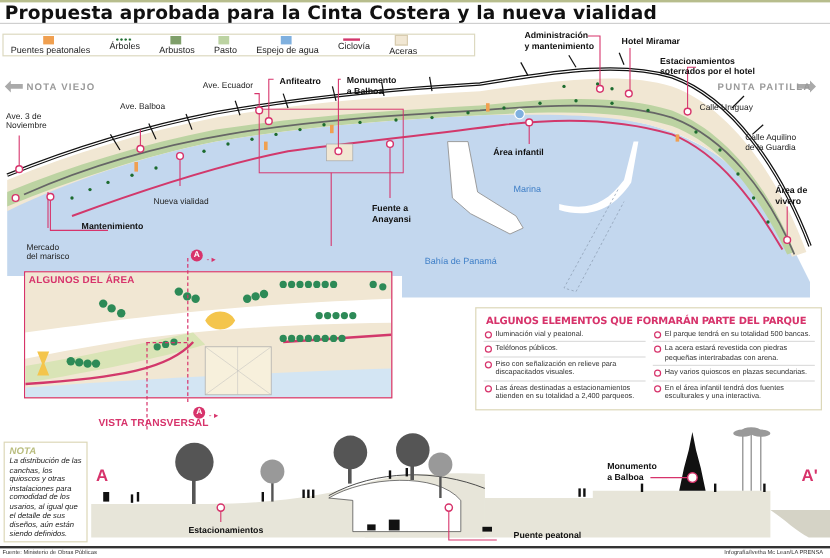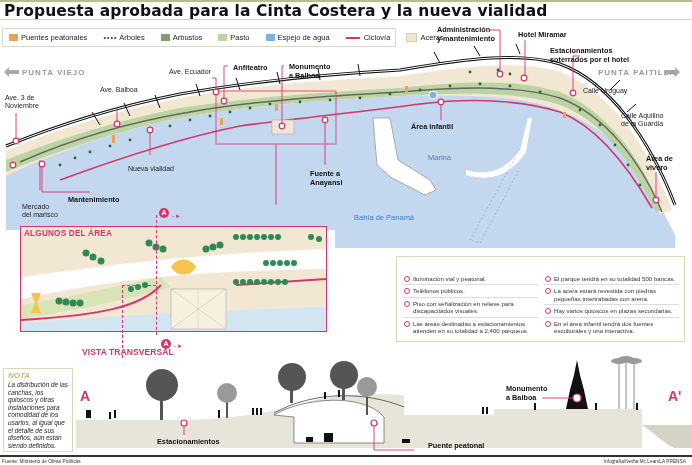--- a/index.html
+++ b/index.html
@@ -2,21 +2,21 @@
 <html><head>
 <meta charset="utf-8">
 <style>
   html,body{margin:0;padding:0;background:#fff;}
   body{width:692px;height:465px;position:relative;overflow:hidden;font-family:"Liberation Sans",sans-serif;color:#111;}
   .abs{position:absolute;}
   .title{left:4px;top:2px;font-size:15.5px;font-weight:bold;letter-spacing:0.1px;font-family:"DejaVu Sans",sans-serif;}
   .title-rule-top{left:0;top:0;width:692px;height:2px;background:#b7bd8d;}
   .title-rule{left:0;top:19px;width:692px;height:1px;background:#cfcfcf;}
   .legend{left:2px;top:28px;width:392px;height:17px;border:1px solid #ddd9c0;background:#fff;display:flex;align-items:center;gap:0;font-size:7.5px;color:#222;}
-  .legend .item{display:flex;align-items:center;margin-left:6px;margin-right:10px;white-space:nowrap;}
+  .legend .item{display:flex;align-items:center;margin-left:6px;margin-right:10px;white-space:nowrap;flex-direction:column;}
   .sw{display:inline-block;width:9px;height:7px;margin-right:3px;}
   .sw-dots{width:14px;height:2px;background:radial-gradient(circle,#1c6b2e 45%,transparent 50%) 0 0/3.5px 2px repeat-x;margin-right:2px;}
   .sw-line{width:14px;height:2px;background:#d2386b;margin-right:4px;}
   .lbl{font-size:7px;color:#222;white-space:nowrap;line-height:8px;}
   .lblb{font-size:7.3px;font-weight:bold;color:#111;white-space:nowrap;line-height:8.5px;}
   .dir{font-size:8px;color:#9a9a9a;letter-spacing:1px;font-weight:bold;}
   .water-lbl{font-size:7.5px;color:#3f7fc7;}
   .detail-title{font-size:8.2px;font-weight:bold;color:#d7336b;letter-spacing:0.2px;}
   .elements-box{left:396px;top:256px;width:287px;height:84px;border:1px solid #dcd7b8;background:#fff;}
   .elements-title{position:absolute;left:8px;top:5px;font-size:8.3px;font-weight:bold;color:#d7336b;white-space:nowrap;font-family:"DejaVu Sans",sans-serif;letter-spacing:-0.2px;}
@@ -182,21 +182,21 @@
       <circle cx="500" cy="74" r="2.8"></circle>
       <circle cx="524" cy="78" r="2.8"></circle>
     <circle cx="573" cy="93" r="2.8"></circle>
       <circle cx="656" cy="200" r="2.8"></circle>
   </g>
 
   <path d="M4,72 L9,67 L9,70 L19,70 L19,74 L9,74 L9,77 Z" fill="#aaa"></path>
   <path d="M680,72 L675,67 L675,70 L665,70 L665,74 L675,74 L675,77 Z" fill="#aaa"></path>
 </svg>
 
-<div class="abs dir" style="left:22px;top:68px">PUNTA VIEJO</div>
+<div class="abs dir" style="left:22px;top:68px">NOTA VIEJO</div>
 <div class="abs dir" style="left:598px;top:68px">PUNTA PAITILLA</div>
 <div class="abs lbl" style="left:5px;top:94px;white-space:pre">Ave. 3 de
 Noviembre</div>
 <div class="abs lbl" style="left:100px;top:86px">Ave. Balboa</div>
 <div class="abs lbl" style="left:169px;top:68px">Ave. Ecuador</div>
 <div class="abs lblb" style="left:233px;top:64px">Anfiteatro</div>
 <div class="abs lblb" style="left:289px;top:63px;white-space:pre">Monumento
 a Balboa</div>
 <div class="abs lblb" style="left:437px;top:26px;white-space:pre">Administración
 y mantenimiento</div>
@@ -205,21 +205,21 @@
 soterrados por el hotel</div>
 <div class="abs lbl" style="left:583px;top:87px">Calle Uruguay</div>
 <div class="abs lbl" style="left:621px;top:112px;white-space:pre">Calle Aquilino
 de la Guardia</div>
 <div class="abs lblb" style="left:646px;top:155px;white-space:pre">Área de
 vivero</div>
 <div class="abs lblb" style="left:411px;top:123px">Área infantil</div>
 <div class="abs lblb" style="left:310px;top:170px;white-space:pre">Fuente a
 Anayansi</div>
 <div class="abs lbl" style="left:128px;top:165px">Nueva vialidad</div>
-<div class="abs lblb" style="left:68px;top:196px">Mantenimiento</div>
+<div class="abs lblb" style="left:68px;top:185px">Mantenimiento</div>
 <div class="abs lbl" style="left:22px;top:203px;white-space:pre">Mercado
 del marisco</div>
 <div class="abs water-lbl" style="left:428px;top:153px">Marina</div>
 <div class="abs water-lbl" style="left:354px;top:213px">Bahía de Panamá</div>
 
 <div class="abs circleA" style="left:159px;top:208px">A</div>
 <div class="abs" style="left:172px;top:212px;font-size:7px;color:#d7336b">- ▸</div>
 <div class="abs" style="left:20px;top:226px;width:305px;height:104px;border:1px solid #d7336b;background:#f3ecd6;overflow:hidden">
   <svg width="305" height="104">
     <rect x="0" y="0" width="305" height="104" fill="#f1e7d3"></rect>
@@ -277,20 +277,21 @@
   </svg>
 </div>
 <div class="abs detail-title" style="left:24px;top:229px">ALGUNOS DEL ÁREA</div>
 <div class="abs" style="left:156px;top:215px;width:0;height:120px;border-left:1px dashed #d7336b"></div>
 <div class="abs" style="left:122px;top:285px;width:34px;height:0;border-top:1px dashed #d7336b"></div>
 <div class="abs" style="left:122px;top:285px;width:0;height:73px;border-left:1px dashed #d7336b"></div>
 <div class="abs circleA" style="left:161px;top:339px">A</div>
 <div class="abs" style="left:174px;top:342px;font-size:7px;color:#d7336b">- ▸</div>
 
 <div class="abs elements-box">
+  <div class="elements-title">ALGUNOS ELEMENTOS QUE FORMARÁN PARTE DEL PARQUE</div>
   <div class="el-col" style="left:6px">
     <div class="el-item"><span class="bullet"></span><span>Iluminación vial y peatonal.</span></div>
     <div class="el-item"><span class="bullet"></span><span>Teléfonos públicos.</span></div>
     <div class="el-item"><span class="bullet"></span><span>Piso con señalización en relieve para discapacitados visuales.</span></div>
     <div class="el-item"><span class="bullet"></span><span>Las áreas destinadas a estacionamientos atienden en su totalidad a 2,400 parqueos.</span></div>
   </div>
   <div class="el-col" style="left:147px">
     <div class="el-item"><span class="bullet"></span><span>El parque tendrá en su totalidad 500 bancas.</span></div>
     <div class="el-item"><span class="bullet"></span><span>La acera estará revestida con piedras pequeñas intertrabadas con arena.</span></div>
     <div class="el-item"><span class="bullet"></span><span>Hay varios quioscos en plazas secundarias.</span></div>

